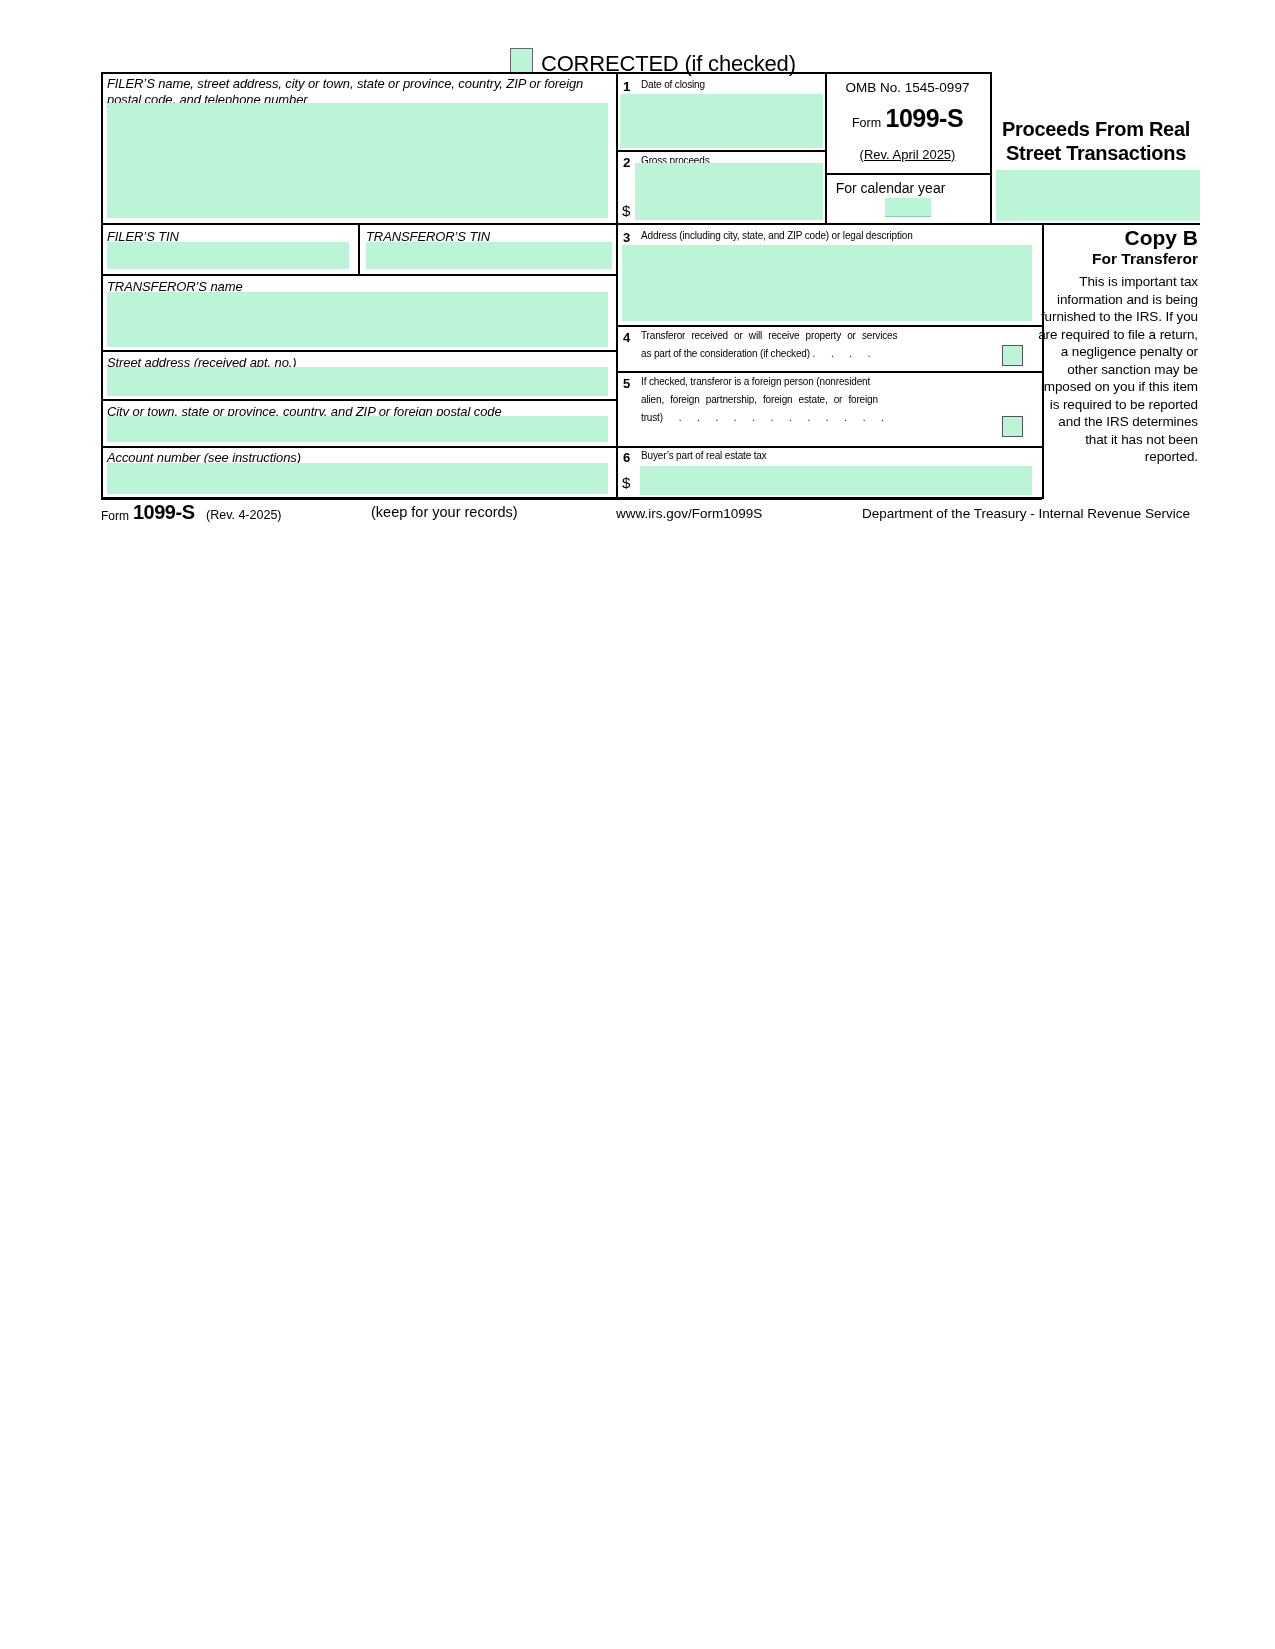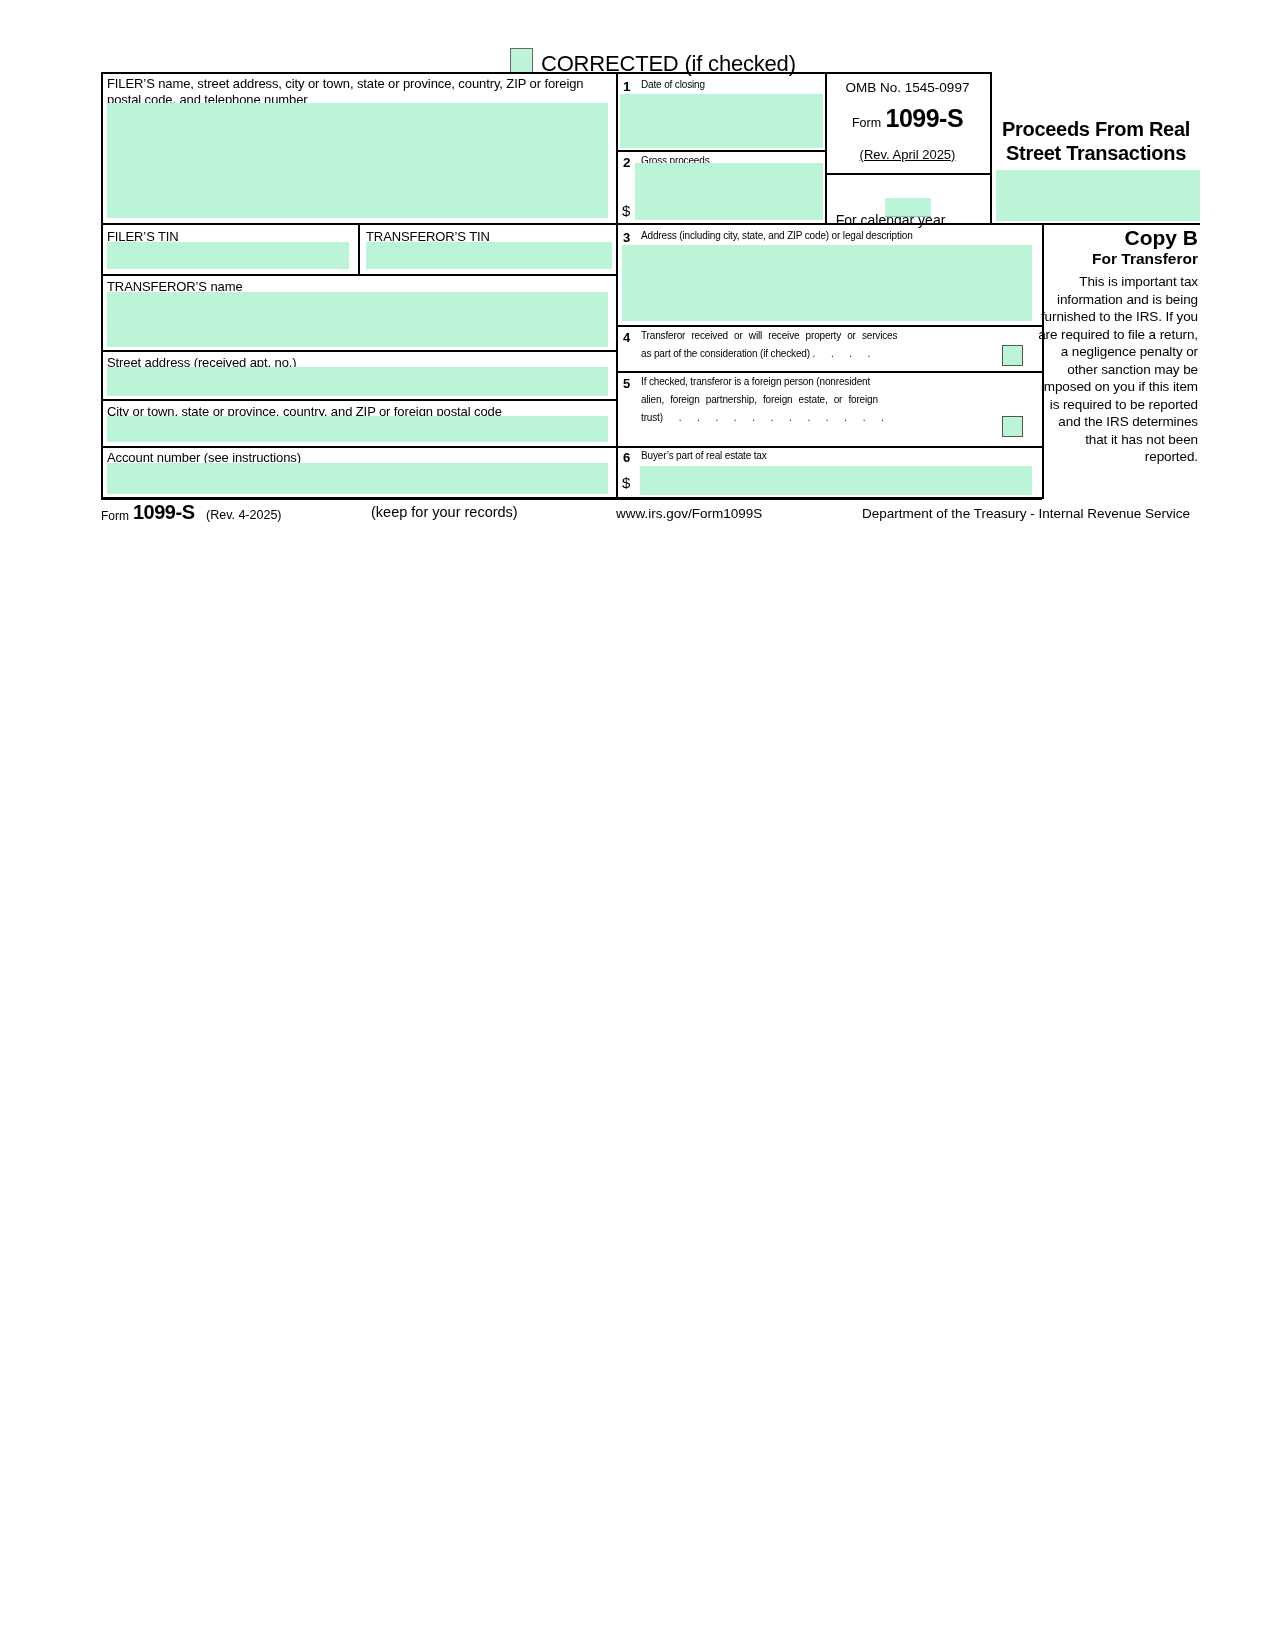--- a/index.html
+++ b/index.html
@@ -4,21 +4,21 @@
 <style>
   :root { --green: #bbf4d6; }
   * { margin: 0; padding: 0; box-sizing: border-box; }
   body { background: #ffffff; font-family: "Liberation Sans", sans-serif; color: #000; }
   .page { position: relative; width: 1275px; height: 1649px; background: #fff; overflow: hidden; }
   .abs { position: absolute; }
   .hline { position: absolute; background: #000; }
   .vline { position: absolute; background: #000; }
   .field { position: absolute; background: var(--green); }
   .cbx { position: absolute; background: var(--green); border: 1.5px solid #6a6a6a; }
-  .lbl { position: absolute; font-size: 13px; line-height: 1.25; letter-spacing: -0.1px; }
+  .lbl { position: absolute; font-size: 13px; line-height: 1.25; letter-spacing: -0.1px; font-style: italic; }
   .boxnum { position: absolute; font-size: 13.5px; font-weight: bold; }
   .boxlbl { position: absolute; font-size: 10px; letter-spacing: -0.15px; }
   .dollar { position: absolute; font-size: 15px; }
   .center { text-align: center; }
   .right { text-align: right; }
   .dots { white-space: pre; }
   .just { word-spacing: 3.5px; }
   .corrected-lbl { position: absolute; font-size: 22px; letter-spacing: -0.2px; }
   .big-title { position: absolute; font-size: 20px; font-weight: bold; letter-spacing: -0.3px; }
   .omb { position: absolute; font-size: 13.5px; }
@@ -69,21 +69,21 @@
   <div class="boxlbl" style="left:641px; top:155px;">Gross proceeds</div>
   <div class="field" style="left:635px; top:163px; width:188px; height:57px;"></div>
   <div class="dollar" style="left:622px; top:202px;">$</div>
 
   <div class="omb center" style="left:827px; top:80px; width:161px;">OMB No. 1545-0997</div>
   <div class="abs center" style="left:825px; top:104px; width:165px;">
     <span class="formword">Form</span>
     <span class="formnum">1099-S</span>
   </div>
   <div class="omb center" style="left:825px; top:147px; width:165px; font-size:13px;text-decoration:underline;">(Rev. April 2025)</div>
-  <div class="omb center" style="left:825px; top:180px; width:131px; font-size:14px;margin-top:32px;">For calendar year</div>
+  <div class="omb center" style="left:825px; top:180px; width:131px; font-size:14px;">For calendar year</div>
   <div class="field" style="left:885px; top:198px; width:46px; height:19px; border-bottom:1px solid #7fcfa9;"></div>
 
   <div class="big-title center" style="left:990px; top:118px; width:212px;">Proceeds From Real</div>
   <div class="big-title center" style="left:990px; top:142px; width:212px;">Street Transactions</div>
   <div class="field" style="left:996px; top:170px; width:204px; height:51px;"></div>
 
   <div class="lbl" style="left:107px; top:229px;">FILER’S TIN</div>
   <div class="field" style="left:107px; top:242px; width:242px; height:27px;"></div>
   <div class="lbl" style="left:366px; top:229px;">TRANSFEROR’S TIN</div>
   <div class="field" style="left:366px; top:242px; width:246px; height:27px;"></div>

